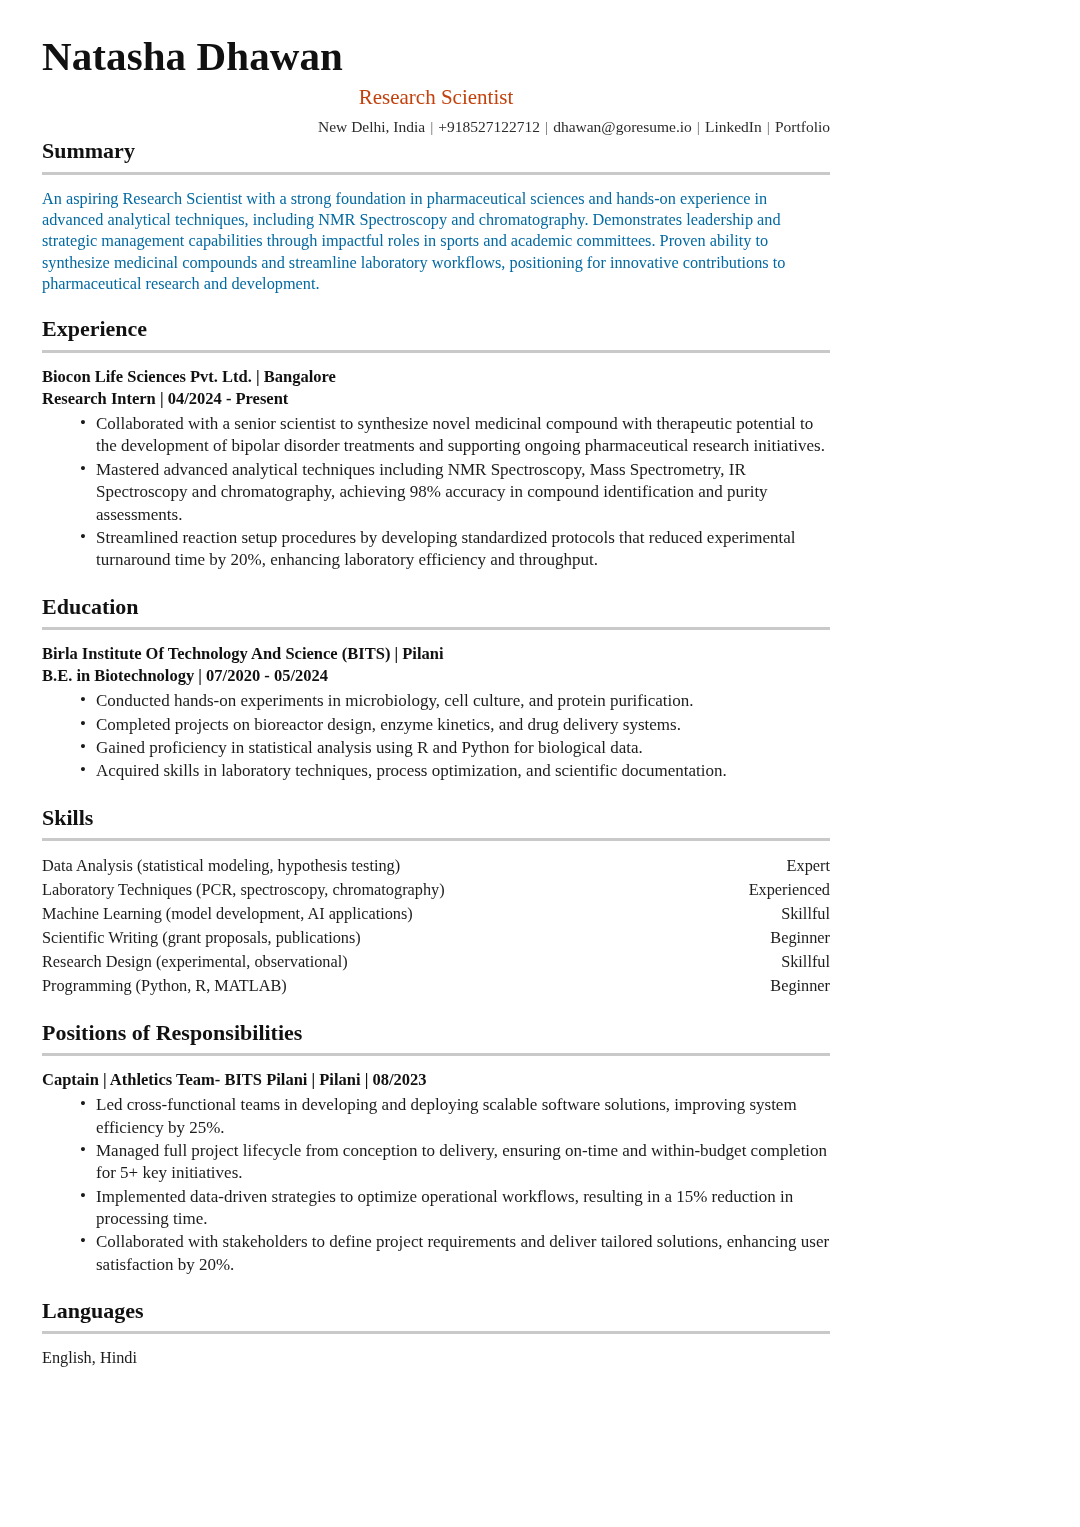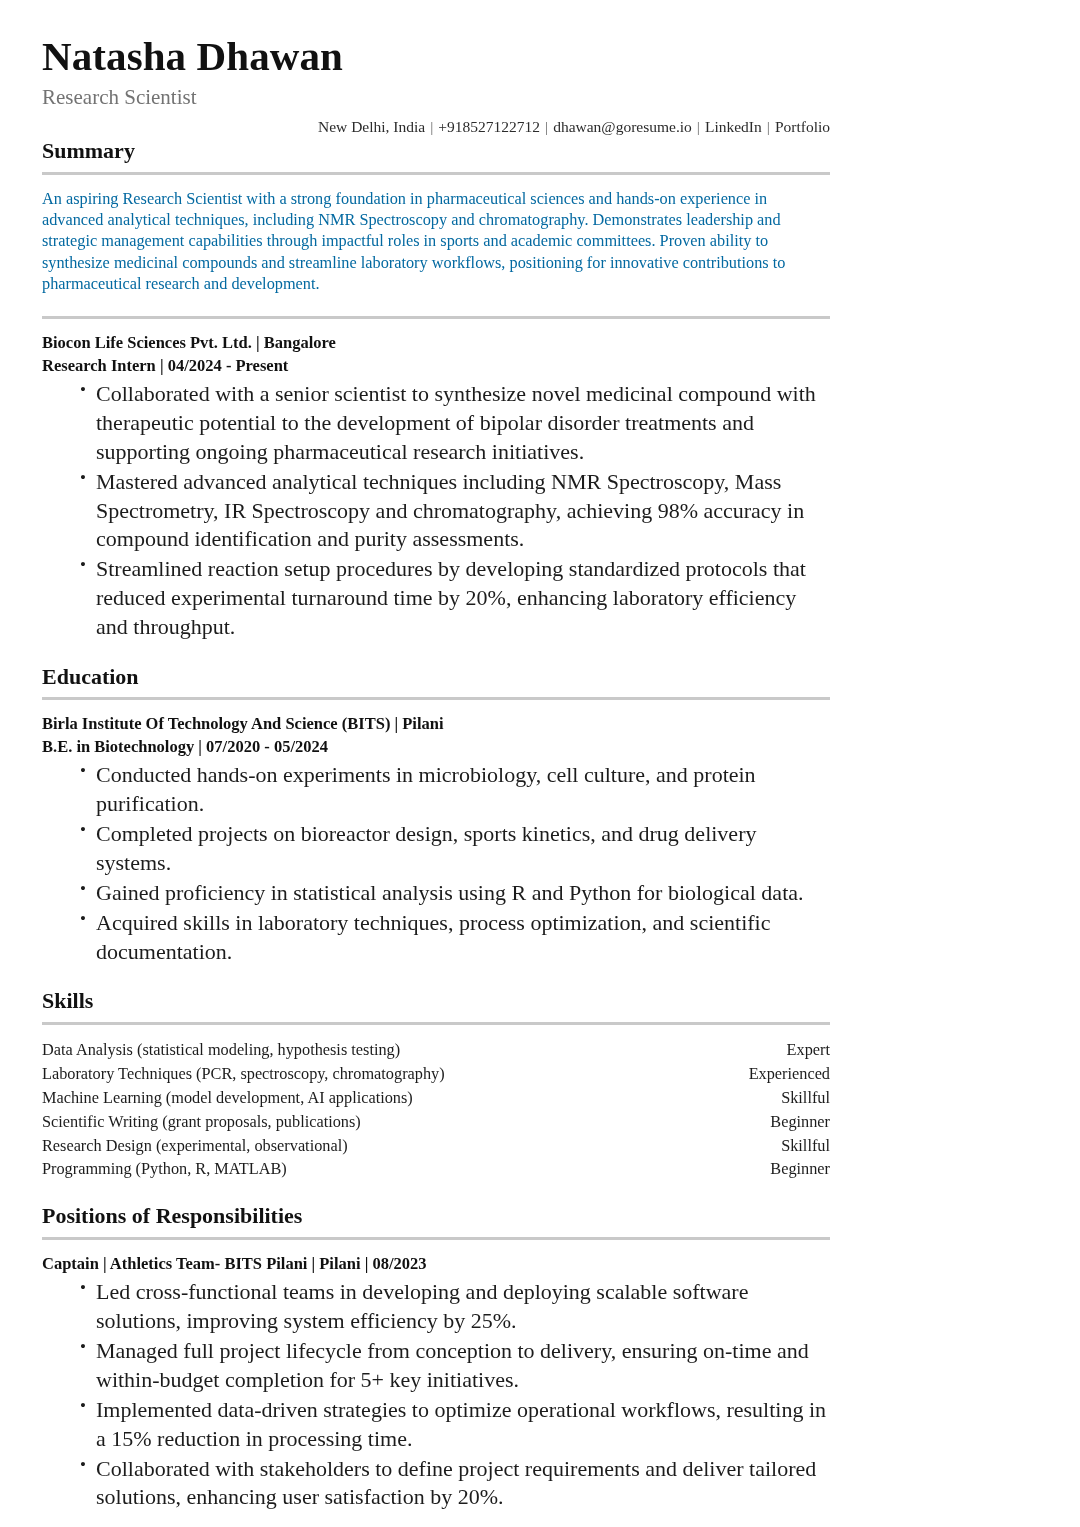--- a/index.html
+++ b/index.html
@@ -30,21 +30,22 @@
     line-height: 1.12;
     letter-spacing: 0.1px;
     margin: 0 0 4px 0;
     color: #111111;
   }
   .role {
     font-size: 21px;
     font-weight: normal;
     line-height: 1.25;
     margin: 0 0 7px 0;
-    color: #737373;
+    color: #c2410c;
+    text-align: center;
   }
   .contact {
     font-size: 15.5px;
     line-height: 1.3;
     color: #2b2b2b;
     margin: 0 0 0 0;
     white-space: nowrap;
     text-align: right;
   }
   .contact .sep {
@@ -88,21 +89,21 @@
     color: #111111;
     margin: 0;
   }
 
   ul.bullets {
     margin: 3px 0 0 0;
     padding: 0 0 0 38px;
     list-style: none;
   }
   ul.bullets li {
-    font-size: 22px;
+    font-size: 17px;
     line-height: 1.315;
     color: #1c1c1c;
     margin: 0 0 1px 0;
     padding-left: 16px;
     position: relative;
   }
   ul.bullets li::before {
     content: "\2022";
     position: absolute;
     left: 0;
@@ -155,41 +156,42 @@
     </div>
   </div>
 
   <div class="section summary">
     <h2 class="section-title">Summary</h2>
     <div class="rule"></div>
     <p class="para">An aspiring Research Scientist with a strong foundation in pharmaceutical sciences and hands-on experience in advanced analytical techniques, including NMR Spectroscopy and chromatography. Demonstrates leadership and strategic management capabilities through impactful roles in sports and academic committees. Proven ability to synthesize medicinal compounds and streamline laboratory workflows, positioning for innovative contributions to pharmaceutical research and development.</p>
   </div>
 
   <div class="section experience">
+    <h2 class="section-title">Experience</h2>
     <div class="rule"></div>
     <div class="entry">
       <div class="entry-line">Biocon Life Sciences Pvt. Ltd. | Bangalore</div>
       <div class="entry-line">Research Intern | 04/2024 - Present</div>
       <ul class="bullets">
         <li>Collaborated with a senior scientist to synthesize novel medicinal compound with therapeutic potential to the development of bipolar disorder treatments and supporting ongoing pharmaceutical research initiatives.</li>
         <li>Mastered advanced analytical techniques including NMR Spectroscopy, Mass Spectrometry, IR Spectroscopy and chromatography, achieving 98% accuracy in compound identification and purity assessments.</li>
         <li>Streamlined reaction setup procedures by developing standardized protocols that reduced experimental turnaround time by 20%, enhancing laboratory efficiency and throughput.</li>
       </ul>
     </div>
   </div>
 
   <div class="section education">
     <h2 class="section-title">Education</h2>
     <div class="rule"></div>
     <div class="entry">
       <div class="entry-line">Birla Institute Of Technology And Science (BITS) | Pilani</div>
       <div class="entry-line">B.E. in Biotechnology | 07/2020 - 05/2024</div>
       <ul class="bullets">
         <li>Conducted hands-on experiments in microbiology, cell culture, and protein purification.</li>
-        <li>Completed projects on bioreactor design, sports kinetics, and drug delivery systems.</li>
+        <li>Completed projects on bioreactor design, enzyme kinetics, and drug delivery systems.</li>
         <li>Gained proficiency in statistical analysis using R and Python for biological data.</li>
         <li>Acquired skills in laboratory techniques, process optimization, and scientific documentation.</li>
       </ul>
     </div>
   </div>
 
   <div class="section skills">
     <h2 class="section-title">Skills</h2>
     <div class="rule"></div>
     <div>

